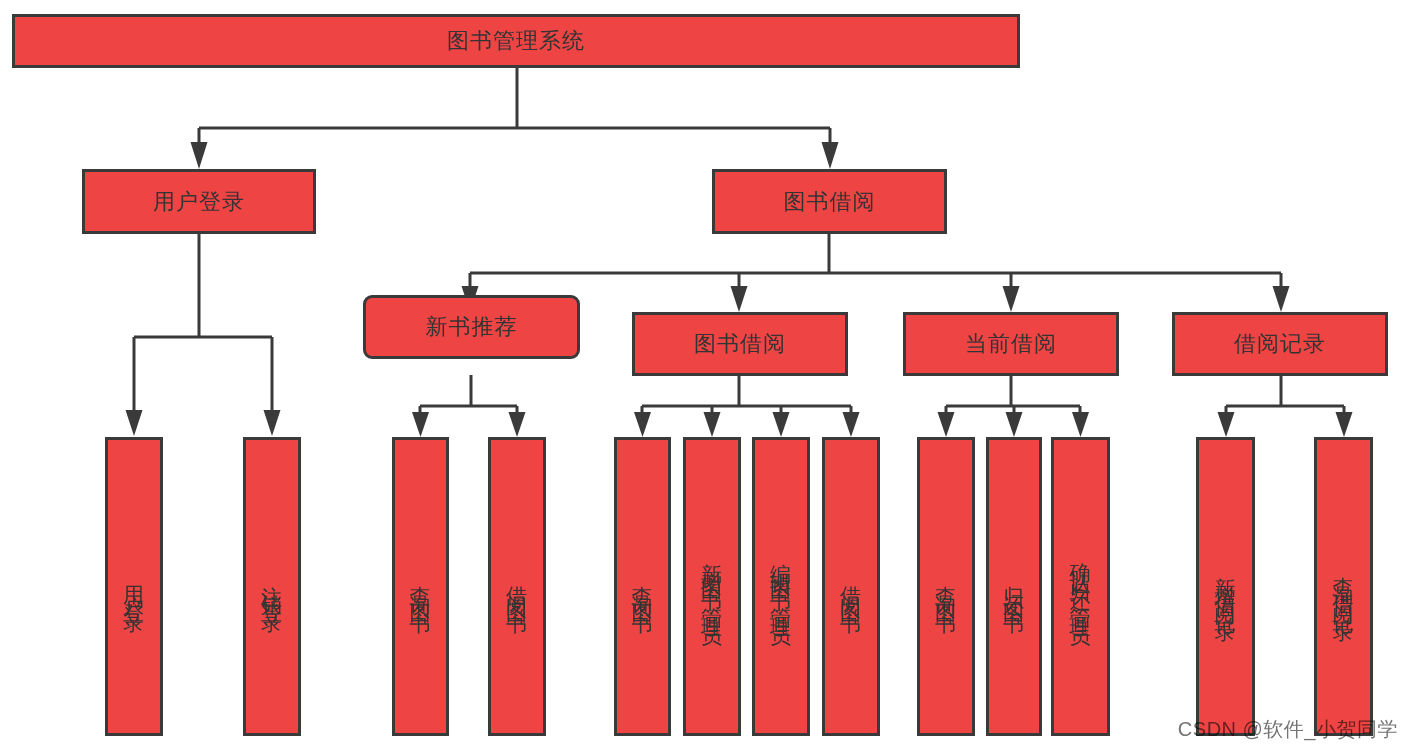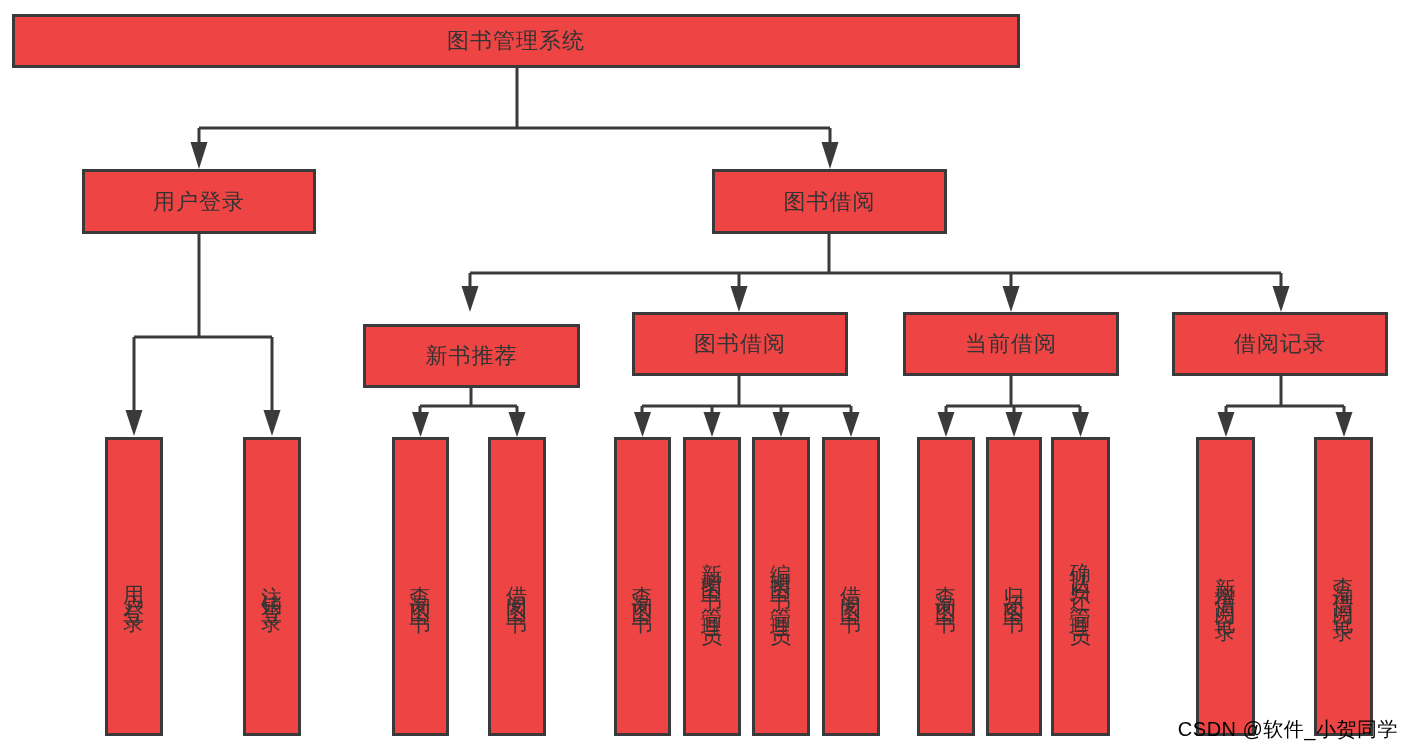--- a/index.html
+++ b/index.html
@@ -34,21 +34,21 @@
     display: flex;
     align-items: center;
     justify-content: center;
     color: #333333;
     z-index: 2;
   }
   .h-box { font-size: 22px; letter-spacing: 1px; }
   .root-box  { left: 12px;  top: 14px;  width: 1008px; height: 54px; }
   .l2-0 { left: 82px;  top: 169px; width: 234px; height: 65px; }
   .l2-1 { left: 712px; top: 169px; width: 235px; height: 65px; }
-  .l3-0 { left: 363px;  top: 324px; width: 217px; height: 64px; }
+  .l3-0 { left: 363px;  top: 295px; width: 217px; height: 64px; border-radius: 9px; }
   .l3-1 { left: 632px;  top: 312px; width: 216px; height: 64px; }
   .l3-2 { left: 903px;  top: 312px; width: 216px; height: 64px; justify-content: center; }
   .l3-3 { left: 1172px; top: 312px; width: 216px; height: 64px; }
   .v-box { top: 437px; height: 299px; }
   .v-box span {
     writing-mode: vertical-rl;
     font-size: 21px;
     letter-spacing: 9px;
     line-height: 1.0;
     white-space: nowrap;
@@ -65,21 +65,21 @@
   .d2 { left: 986px;  width: 56px; }
   .d3 { left: 1051px; width: 59px; }
   .e1 { left: 1196px; width: 59px; }
   .e2 { left: 1314px; width: 59px; }
   .watermark {
     position: absolute;
     right: 7px;
     top: 716px;
     z-index: 3;
     font-size: 20px;
-    color: #000000;
+    color: #737373;
     letter-spacing: 0.5px;
     mix-blend-mode: multiply;
     white-space: nowrap;
   }
 </style>
 </head>
 <body>
 
 <div class="canvas">
 

